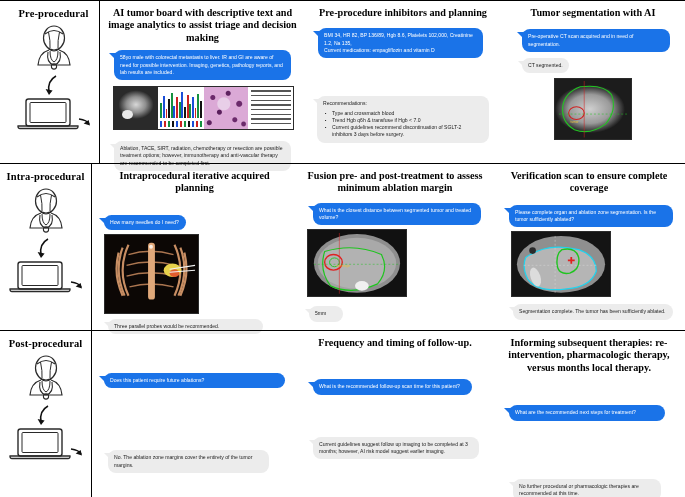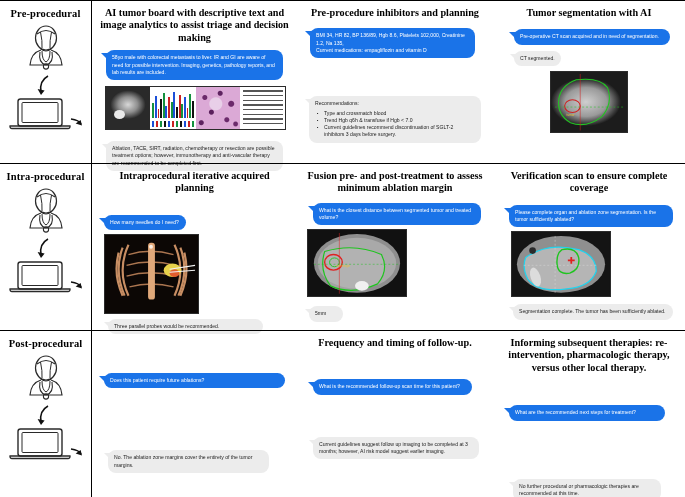--- a/index.html
+++ b/index.html
@@ -78,21 +78,21 @@
   
   .arrowdown{height:22px;display:block;}
   .laptop{display:block;}
   svg{display:block;}
 </style>
 </head>
 <body>
 
 <div id="fig">
 
-  <div class="row first" style="height:163px;">
+  <div class="row first" style="height:163px;padding-left:8px;">
     <div class="phase-col">
       <div class="phase-label">Pre-procedural</div>
       <div class="actor">
 
         <span>
         <svg width="52" height="50" viewBox="0 0 52 50">
           <ellipse cx="26" cy="13" rx="10.5" ry="12" fill="none" stroke="#2a2a2a" stroke-width="1.2"></ellipse>
           <path d="M17 9 q9 -7 18 0" fill="none" stroke="#2a2a2a" stroke-width="1.2"></path>
           <path d="M20.5 7 q2 9 1.5 16" fill="none" stroke="#2a2a2a" stroke-width="1"></path>
           <path d="M31.5 7 q-2 9 -1.5 16" fill="none" stroke="#2a2a2a" stroke-width="1"></path>
@@ -350,20 +350,20 @@
         <div class="bubble ai" style="margin:62px 22px 0 10px;">No. The ablation zone margins cover the entirety of the tumor margins.</div>
       </div>
 
       <div class="col c2">
         <div class="col-title">Frequency and timing of follow-up.</div>
         <div class="bubble user" style="margin:30px 15px 0 10px;">What is the recommended follow-up scan time for this patient?</div>
         <div class="bubble ai" style="margin:42px 8px 0 10px;">Current guidelines suggest follow up imaging to be completed at 3 months; however, AI risk model suggest earlier imaging.</div>
       </div>
 
       <div class="col c3">
-        <div class="col-title">Informing subsequent therapies: re-intervention, pharmacologic therapy, versus other local therapy.</div>
+        <div class="col-title">Informing subsequent therapies: re-intervention, pharmacologic therapy, versus months local therapy.</div>
         <div class="bubble user" style="margin:31px 14px 0 10px;">What are the recommended next steps for treatment?</div>
         <div class="bubble ai" style="margin:58px 18px 0 14px;">No further procedural or pharmacologic therapies are recommended at this time.</div>
       </div>
     </div>
   </div>
 
 </div>
 
 </body></html>

